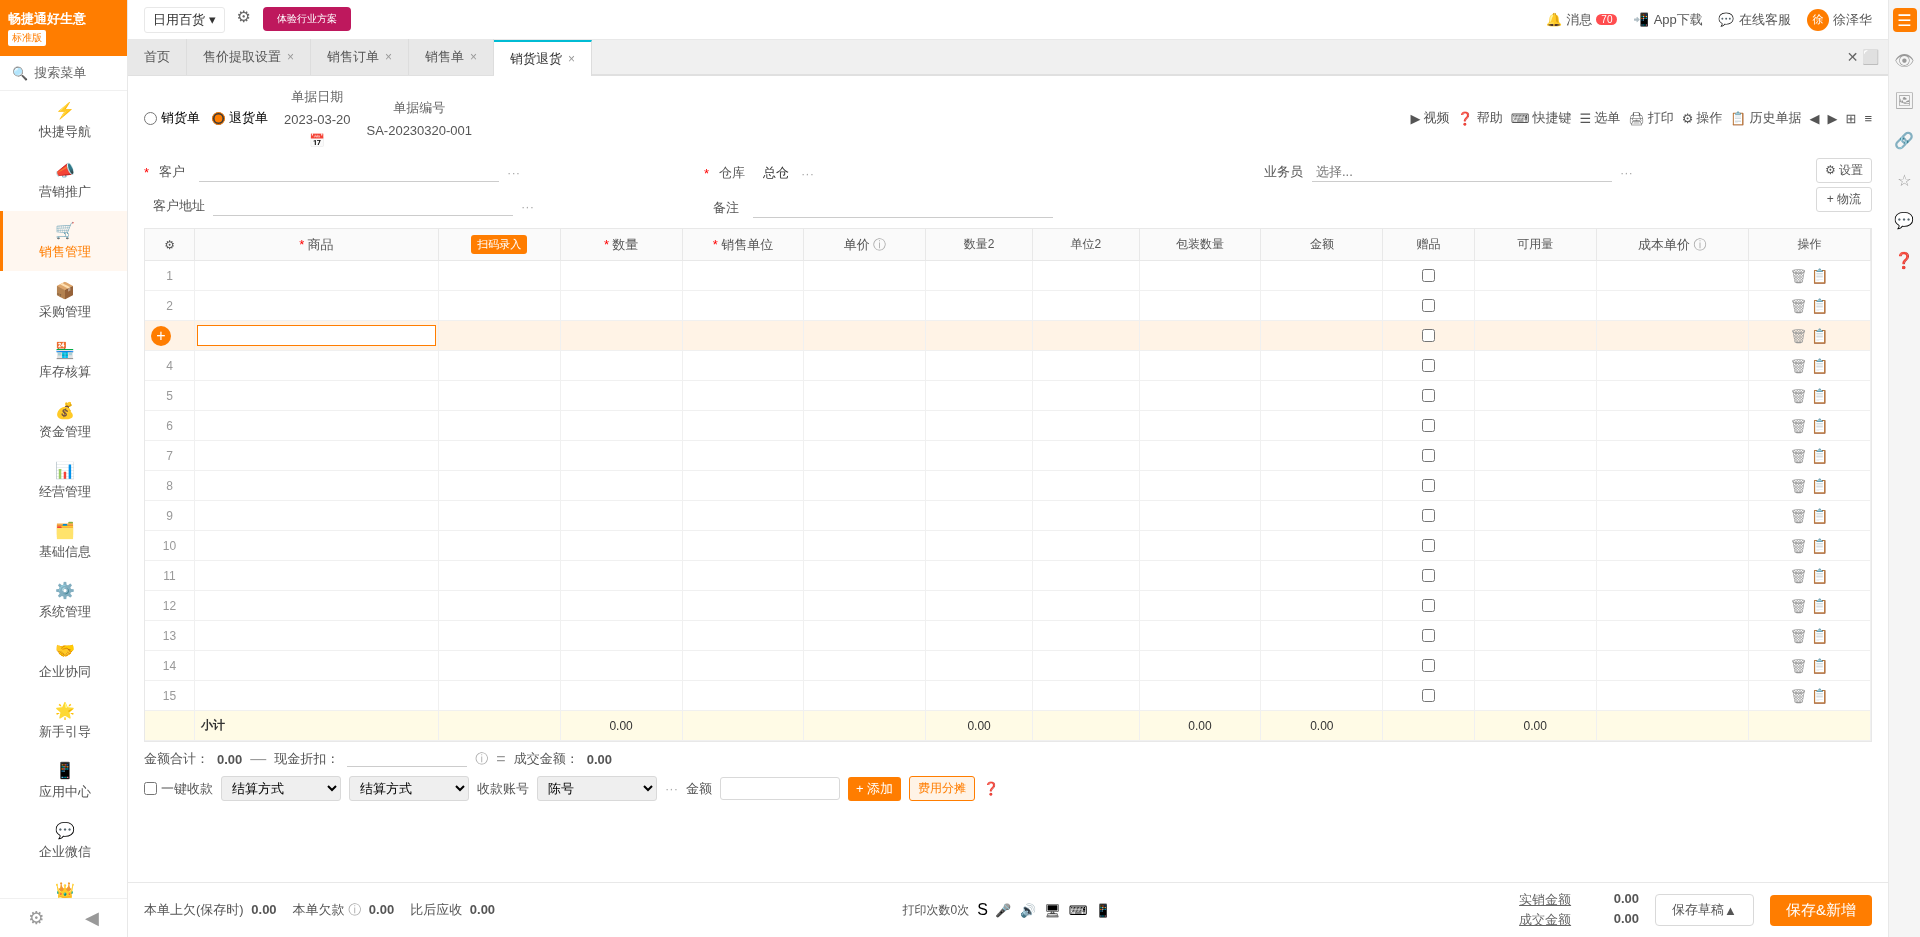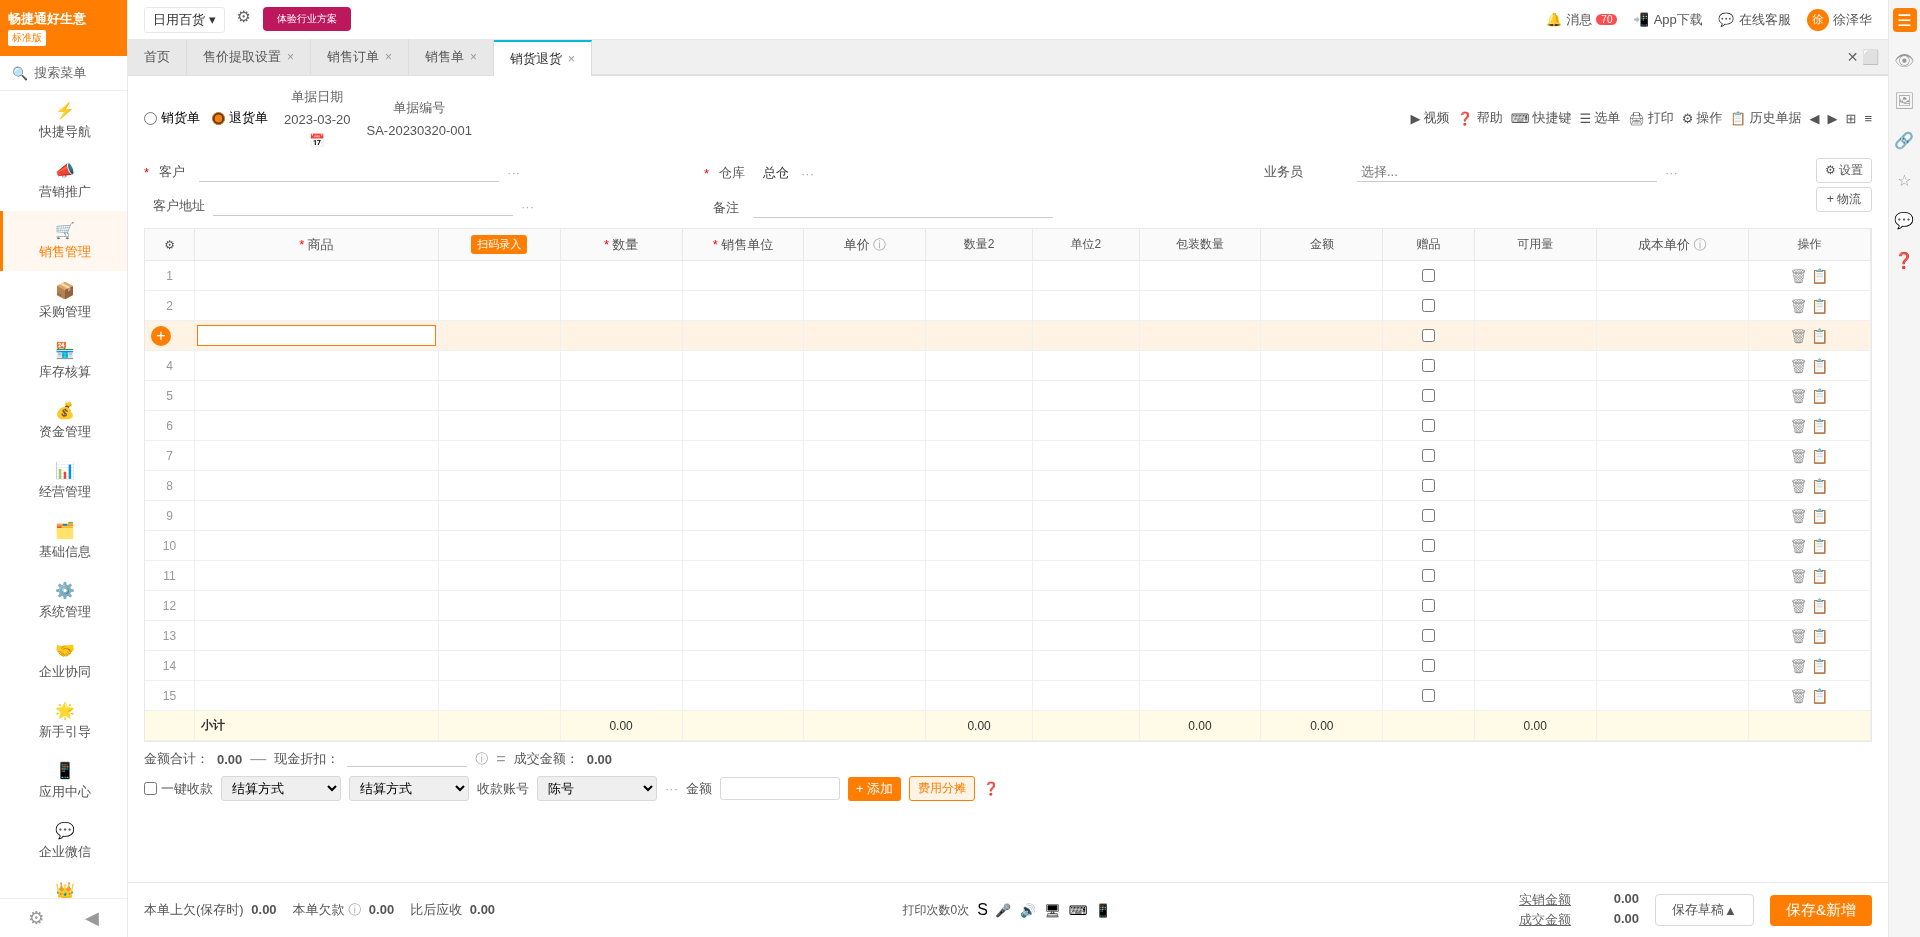--- a/index.html
+++ b/index.html
@@ -310,21 +310,21 @@
             <span style="color:#aaa;cursor:pointer;">···</span>
           </div>
           <div style="display:flex;align-items:center;gap:8px;padding:4px 0;">
             <span style="color:#555;min-width:32px;margin-left:9px;">备注</span>
             <input type="text" style="flex: 1 1 0%; border-top: none; border-right: none; border-left: none; border-image: initial; border-bottom: 1px solid rgb(204, 204, 204); outline: none; padding: 2px 4px; max-width: 300px;">
           </div>
         </div>
         <div style="flex:1;display:flex;flex-direction:column;gap:6px;padding-left:16px;">
           <div style="display:flex;align-items:center;gap:8px;padding:4px 0;">
             <span style="color:#555;min-width:40px;">业务员</span>
-            <input type="text" placeholder="选择..." style="flex: 1 1 0%; border-top: none; border-right: none; border-left: none; border-image: initial; border-bottom: 1px solid rgb(204, 204, 204); outline: none; padding: 2px 4px; max-width: 300px; color: rgb(170, 170, 170); margin-left: 45px;">
+            <input type="text" placeholder="选择..." style="flex: 1 1 0%; border-top: none; border-right: none; border-left: none; border-image: initial; border-bottom: 1px solid rgb(204, 204, 204); outline: none; padding: 2px 4px; max-width: 300px; color: rgb(170, 170, 170);">
             <span style="color:#aaa;cursor:pointer;">···</span>
           </div>
         </div>
         <div style="display:flex;flex-direction:column;gap:4px;padding-left:8px;">
           <button class="right-action-btn">⚙ 设置</button>
           <button class="right-action-btn">+ 物流</button>
         </div>
       </div>
 
       <div class="table-wrapper">

